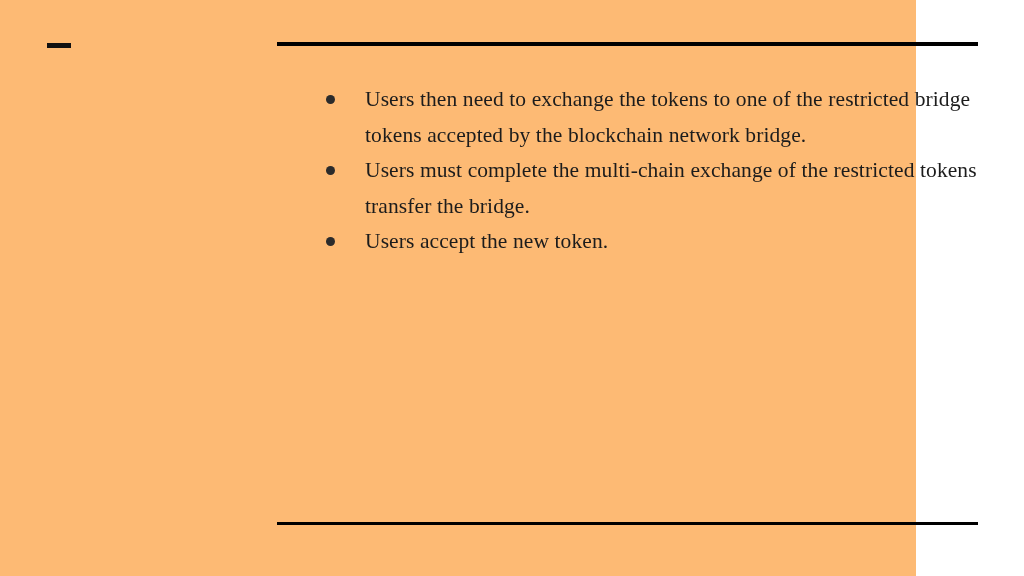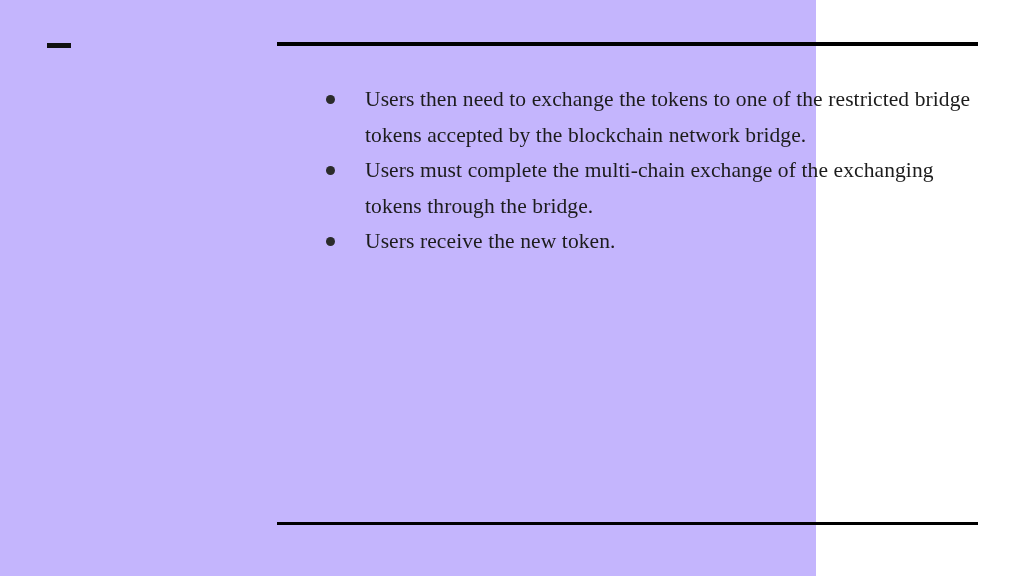--- a/index.html
+++ b/index.html
@@ -10,23 +10,23 @@
     width: 1024px;
     height: 576px;
     background: #ffffff;
     font-family: "Liberation Serif", "DejaVu Serif", serif;
     color: #1a1a1a;
     overflow: hidden;
   }
 
   .page {
     position: relative;
-    width: 816px;
+    width: 916px;
     height: 576px;
-    background: #c4b5fd;
+    background: #fdba74;
     font-family: Liberation Serif, serif;
   }
 
   
   .left-dash {
     position: absolute;
     left: 47px;
     top: 43px;
     width: 24px;
     height: 5px;
@@ -94,25 +94,25 @@
   <div class="body">
 
     <div class="bullet-item">
       <span class="bullet-marker"></span>
       <span class="bullet-text">Users then need to exchange the tokens to one of the restricted bridge tokens accepted by the blockchain network bridge.</span>
     </div>
 
 
     <div class="bullet-item">
       <span class="bullet-marker"></span>
-      <span class="bullet-text">Users must complete the multi-chain exchange of the exchanging tokens through the bridge.</span>
+      <span class="bullet-text">Users must complete the multi-chain exchange of the restricted tokens transfer the bridge.</span>
     </div>
 
     <div class="bullet-item">
       <span class="bullet-marker"></span>
-      <span class="bullet-text">Users receive the new token.</span>
+      <span class="bullet-text">Users accept the new token.</span>
     </div>
 
   </div>
 
   <div class="rule rule-bottom"></div>
 
 </div>
 
 </body></html>

